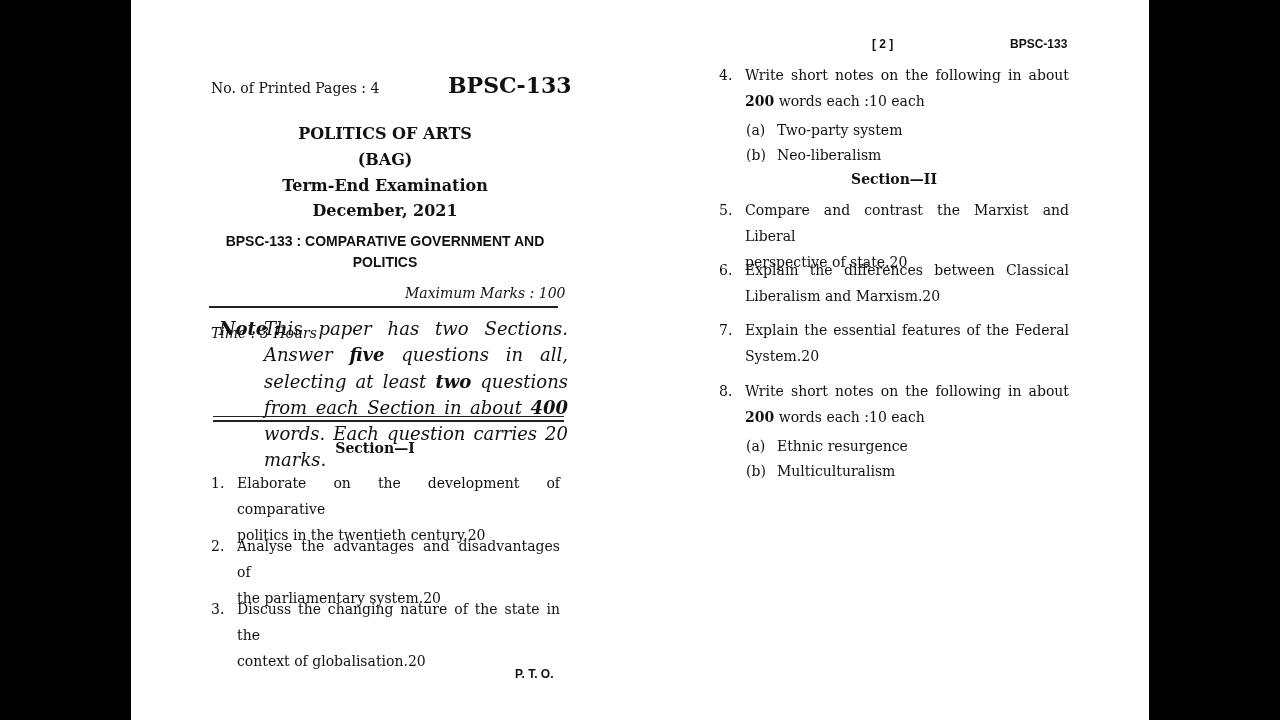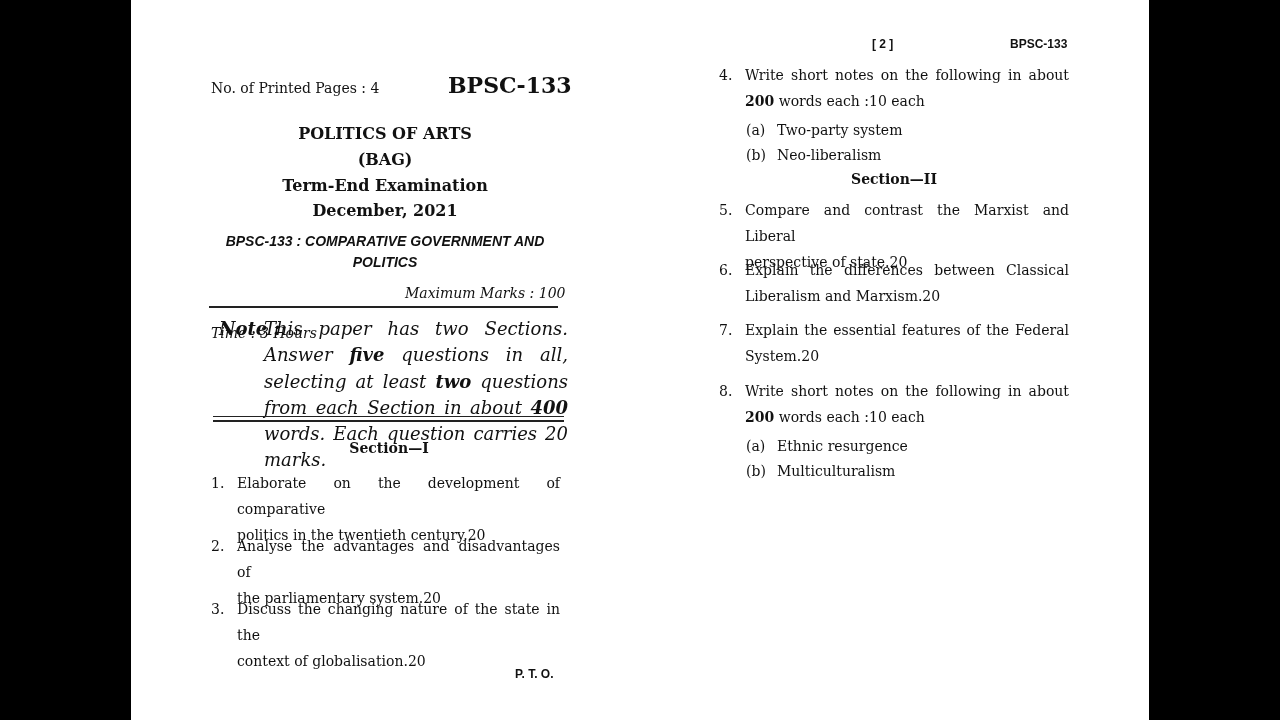--- a/index.html
+++ b/index.html
@@ -20,32 +20,32 @@
 
   
   .printed-pages { left: 80px; top: 80px; font-size: 14px; }
   .code-big { left: 317px; top: 72px; font-size: 22px; font-weight: bold; }
   .center-col { left: 80px; width: 348px; text-align: center; }
   .title-line { font-size: 16px; font-weight: bold; }
   .t1 { top: 124px; }
   .t2 { top: 150px; }
   .t3 { top: 176px; }
   .t4 { top: 201px; }
-  .course { top: 231px; font-size: 14px; font-weight: bold; line-height: 21px; white-space: normal; font-style: italic; }
+  .course { top: 231px; font-size: 14px; font-weight: bold; line-height: 21px; white-space: normal; }
   .time { left: 80px; top: 285px; font-size: 14px; font-style: italic; margin-top: 40px; }
   .maxmarks { left: 274px; top: 285px; font-size: 14px; font-style: italic; }
   .rule-single { position: absolute; left: 78px; top: 306px; width: 349px; height: 2px; background: #222; }
   .note { position: absolute; left: 88px; top: 316px; width: 349px; font-size: 18px; font-style: italic; line-height: 26.3px; }
   .note .label { font-weight: bold; position: absolute; left: 0; top: 0; }
   .note .body { margin-left: 45px; text-align: justify; text-align-last: justify; }
   .note b { font-weight: bold; }
   .rule-double { position: absolute; left: 82px; top: 416px; width: 351px; height: 6px; border-top: 1.5px solid #222; border-bottom: 2.5px solid #222; box-sizing: border-box; }
 
   .section-head { font-size: 14px; font-weight: bold; text-align: center; position: absolute; }
-  .sec1 { left: 84px; width: 348px; top: 440px; }
+  .sec1 { left: 70px; width: 348px; top: 440px; }
 
   .q { position: absolute; font-size: 14px; line-height: 26px; }
   .q .num { position: absolute; left: 0; top: 0; }
   .q .text { margin-left: 26px; text-align: justify; text-align-last: justify; }
   .q .line2 { margin-left: 26px; display: flex; justify-content: flex-start; }
   .qL { left: 80px; width: 349px; }
   .q1 { top: 470px; }
   .q2 { top: 533px; }
   .q3 { top: 596px; }
   .pto { left: 384px; top: 667px; font-size: 12px; font-weight: bold; }

